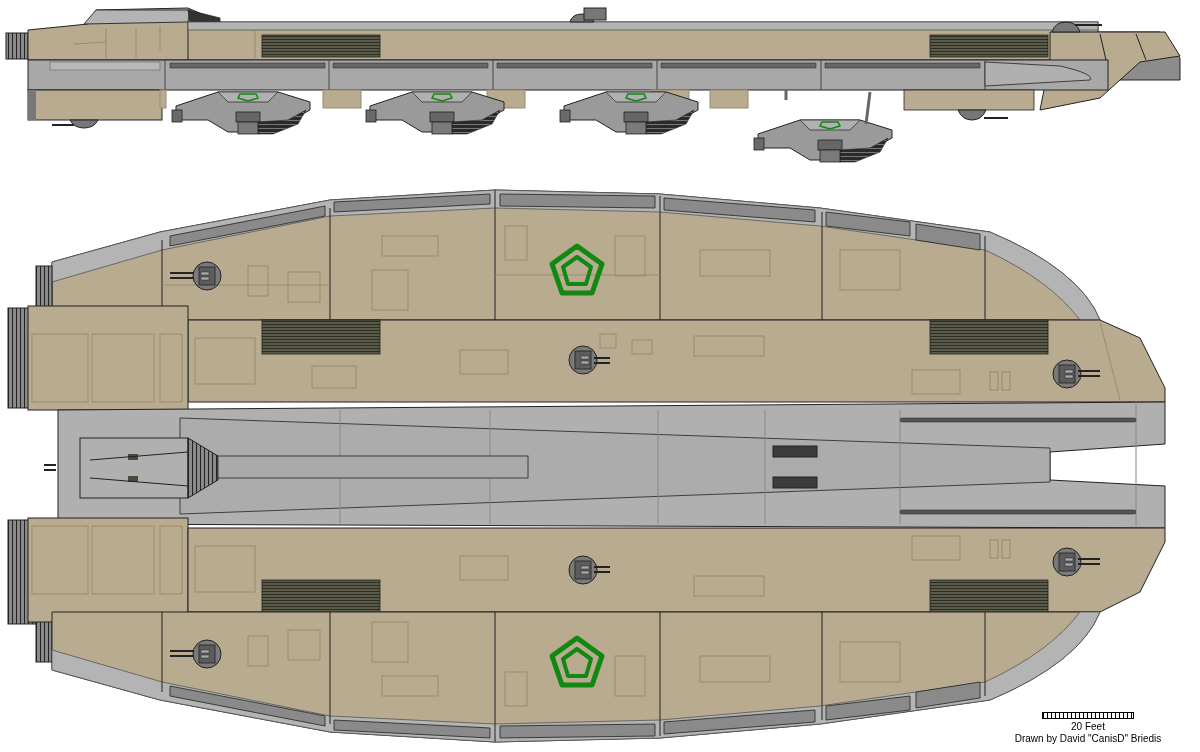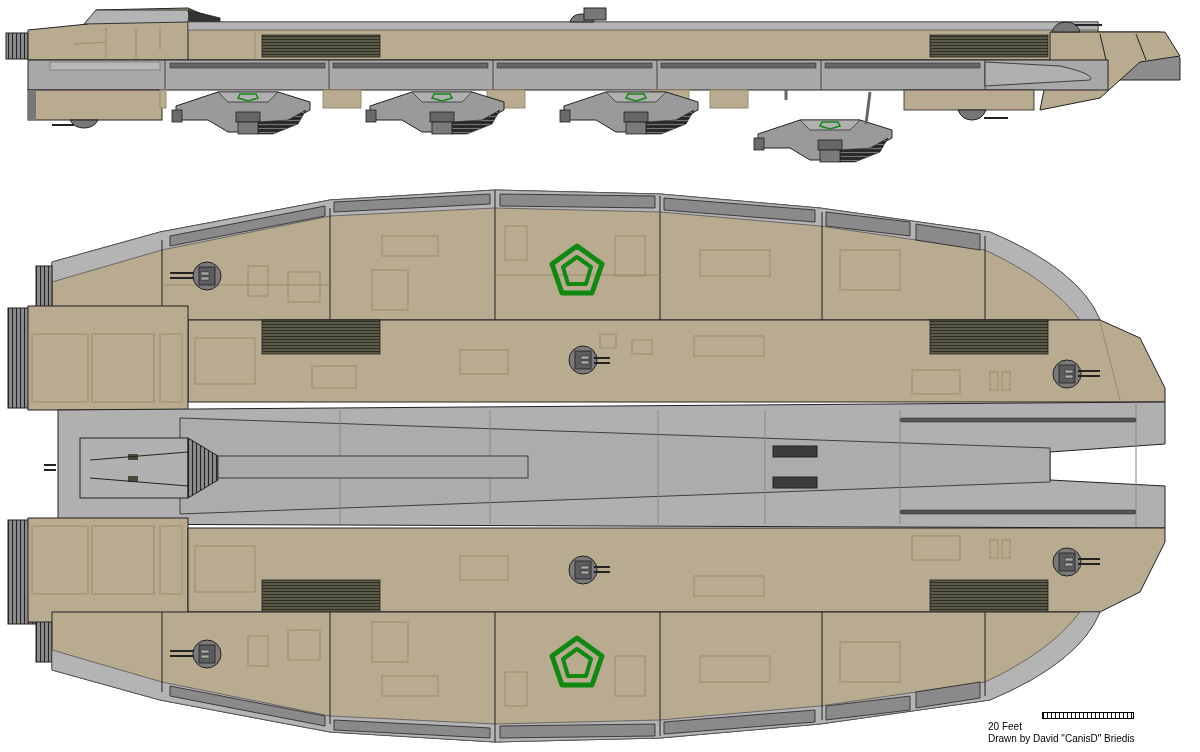--- a/index.html
+++ b/index.html
@@ -1,18 +1,18 @@
 <!DOCTYPE html>
 <html><head>
 <meta charset="utf-8">
 <style>
   html,body{margin:0;padding:0;background:#ffffff;}
   body{width:1200px;height:752px;position:relative;overflow:hidden;font-family:"Liberation Sans",sans-serif;}
   svg{position:absolute;left:0;top:0;}
-  .credits{position:absolute;right:12px;top:712px;width:200px;font-size:10px;color:#000;line-height:12px;}
+  .credits{position:absolute;right:12px;top:712px;width:200px;text-align:center;font-size:10px;color:#000;line-height:12px;}
   .scalebar{display:block;margin:0 auto 2px auto;width:90px;height:5px;border:1px solid #000;background:repeating-linear-gradient(90deg,#000 0,#000 1px,#fff 1px,#fff 4px);}
   .credit-line{display:block;}
 </style>
 </head>
 <body>
 
 <svg width="1200" height="752" viewBox="0 0 1200 752" xmlns="http://www.w3.org/2000/svg">
   <defs>
     <pattern id="vent" width="4" height="3" patternUnits="userSpaceOnUse">
       <rect width="4" height="3" fill="#5a5a48"></rect>

